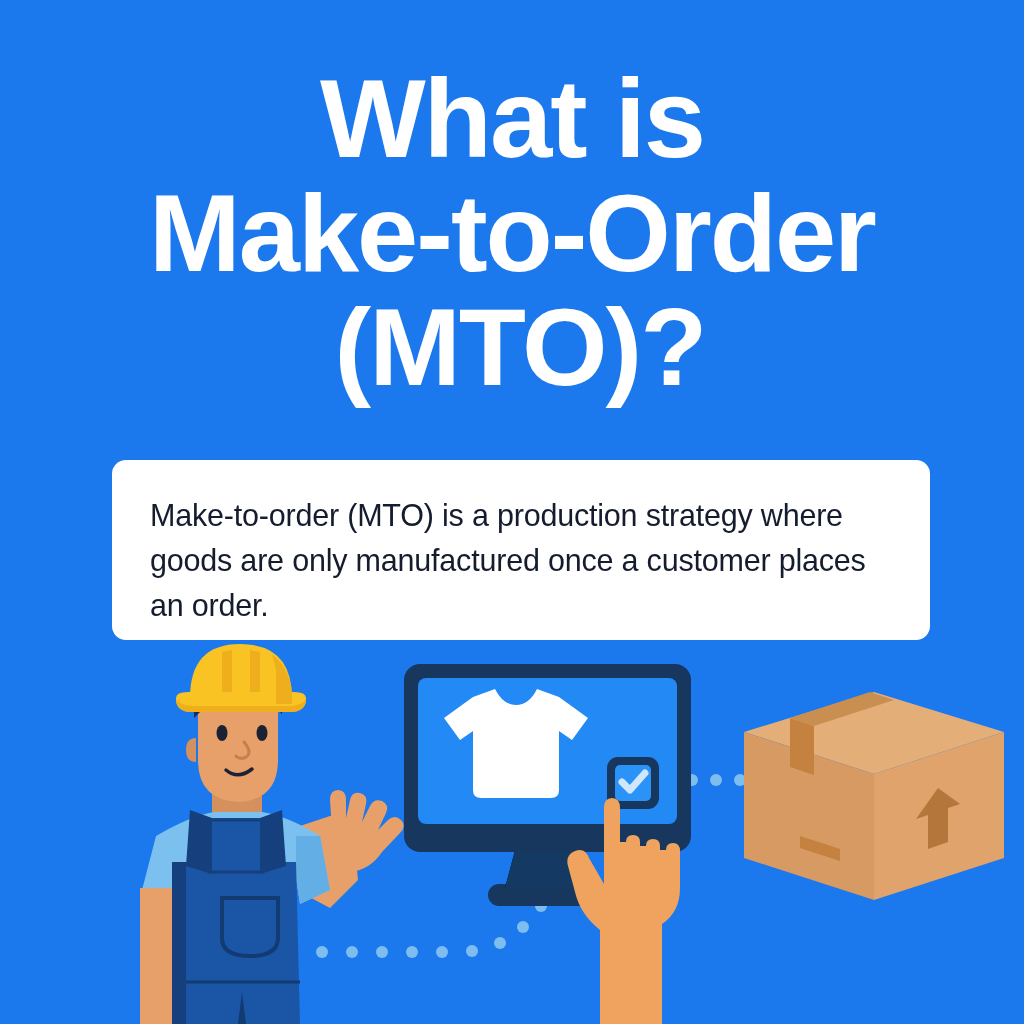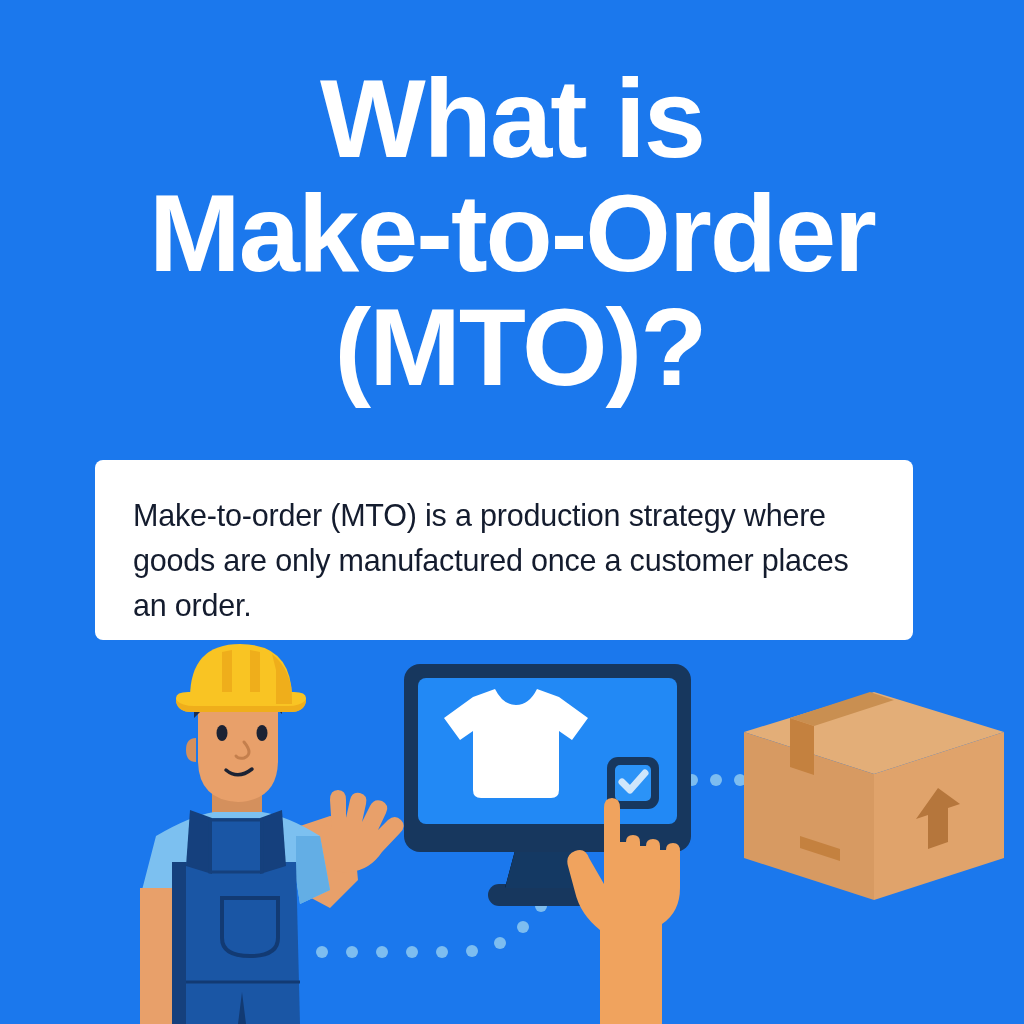--- a/index.html
+++ b/index.html
@@ -38,26 +38,26 @@
     line-height: 114px;
     letter-spacing: -2px;
     white-space: nowrap;
   }
   .title-line.l2 { font-size: 110px; }
   .title-line.l3 { font-size: 110px; margin-left: 16px; }
 
   
   #desc-card {
     position: absolute;
-    left: 95px;
+    left: 112px;
     top: 460px;
     width: 818px;
     height: 180px;
     background: #ffffff;
-    border-radius: 8px;
+    border-radius: 14px;
     box-sizing: border-box;
     padding: 33px 38px 0 38px;
   }
   #desc-text {
     color: #141c2e;
     font-family: "Liberation Sans", sans-serif;
     font-size: 30.5px;
     line-height: 45px;
     letter-spacing: -0.2px;
   }

